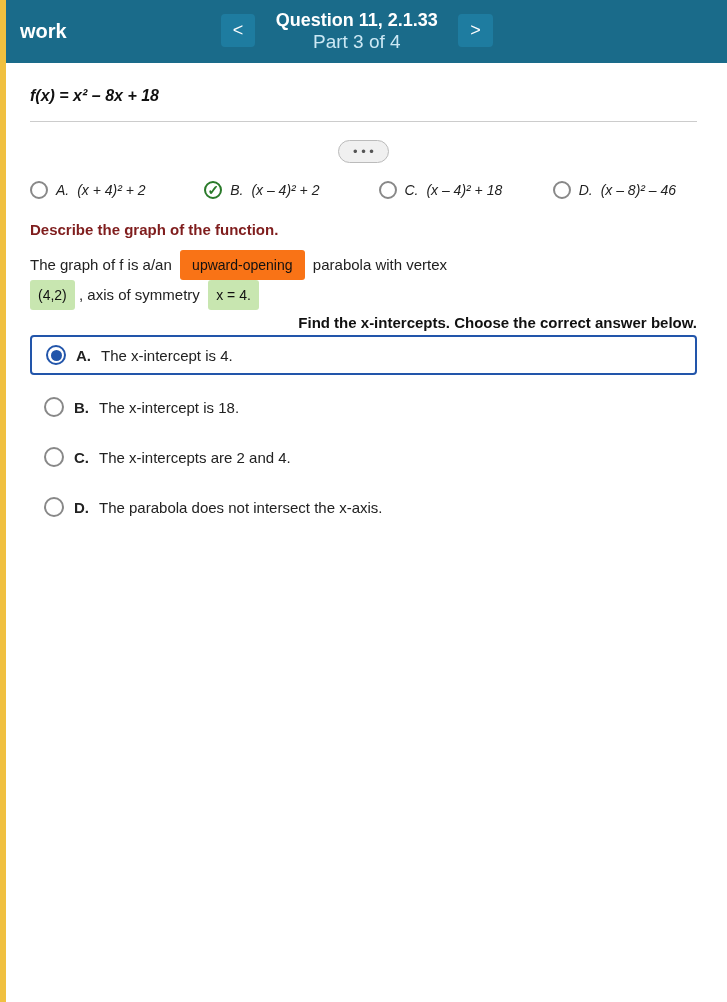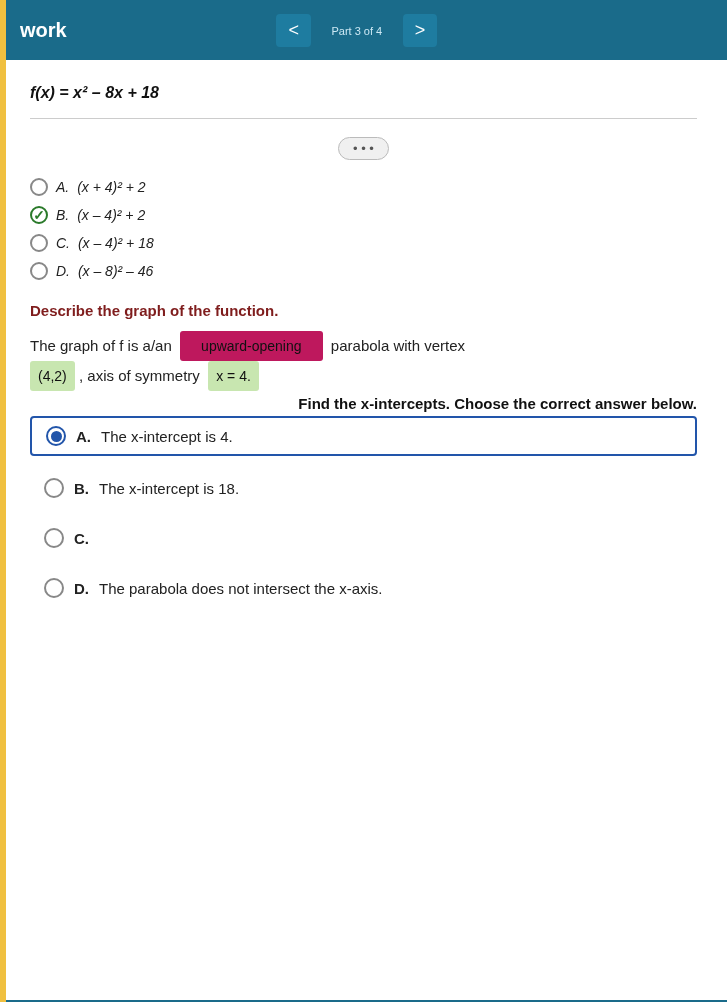--- a/index.html
+++ b/index.html
@@ -34,21 +34,21 @@
       flex: 1;
     }
 
     .header-title {
       font-size: 18px;
       font-weight: bold;
       color: white;
     }
 
     .header-subtitle {
-      font-size: 11px;
+      font-size: 19px;
       color: #cce8f4;
     }
 
     .nav-btn {
       background: #1e7ca0;
       border: none;
       color: white;
       font-size: 18px;
       cursor: pointer;
       padding: 6px 12px;
@@ -93,21 +93,21 @@
       border: 1px solid #bbb;
       border-radius: 12px;
       padding: 3px 14px;
       font-size: 13px;
       color: #555;
       cursor: pointer;
     }
 
     .options-grid {
       display: grid;
-      grid-template-columns: 1fr;
+      grid-template-columns: 1fr 1fr 1fr 1fr;
       gap: 10px 30px;
       margin-bottom: 22px;
     }
 
     .option-item {
       display: flex;
       align-items: center;
       gap: 8px;
       font-size: 15px;
       color: #222;
@@ -158,23 +158,23 @@
 
     .description-text {
       font-size: 15px;
       color: #222;
       line-height: 2;
       margin-bottom: 4px;
     }
 
     .highlight-box {
       display: inline-block;
-      background: #be185d;
+      background: #f97316;
       border-radius: 3px;
-      padding: 1px 21px;
+      padding: 1px 12px;
       font-size: 14px;
       color: #111;
     }
 
     .highlight-box-green {
       display: inline-block;
       background: #c8e6b0;
       border-radius: 3px;
       padding: 1px 8px;
       font-size: 14px;
@@ -248,20 +248,21 @@
     }
   </style>
 </head>
 <body>
 
 <div class="header">
   <span class="header-work">work</span>
   <div class="header-center">
     <button class="nav-btn">&lt;</button>
     <div style="display:inline-block; margin: 0 16px; vertical-align:middle;">
+      <div class="header-title">Question 11, 2.1.33</div>
       <div class="header-subtitle">Part 3 of 4</div>
     </div>
     <button class="nav-btn">&gt;</button>
   </div>
   <span style="width:60px;"></span>
 </div>
 
 <div class="content-area">
 
   <div class="left-accent"></div>
@@ -335,20 +336,21 @@
 
   <div class="answer-option unselected">
     <div class="radio-outer"></div>
     <span style="font-weight:bold;">B.</span>
     <span>The x-intercept is 18.</span>
   </div>
 
   <div class="answer-option unselected">
     <div class="radio-outer"></div>
     <span style="font-weight:bold;">C.</span>
+    <span>The x-intercepts are 2 and 4.</span>
   </div>
 
   <div class="answer-option unselected">
     <div class="radio-outer"></div>
     <span style="font-weight:bold;">D.</span>
     <span>The parabola does not intersect the x-axis.</span>
   </div>
 
 </div>
 

